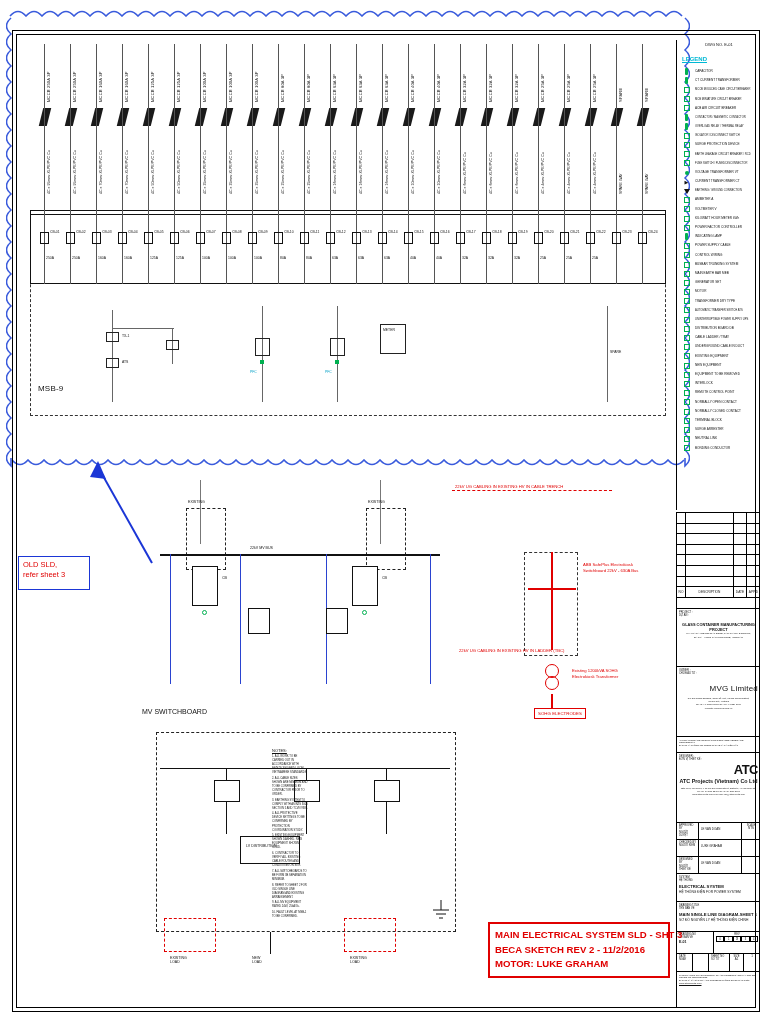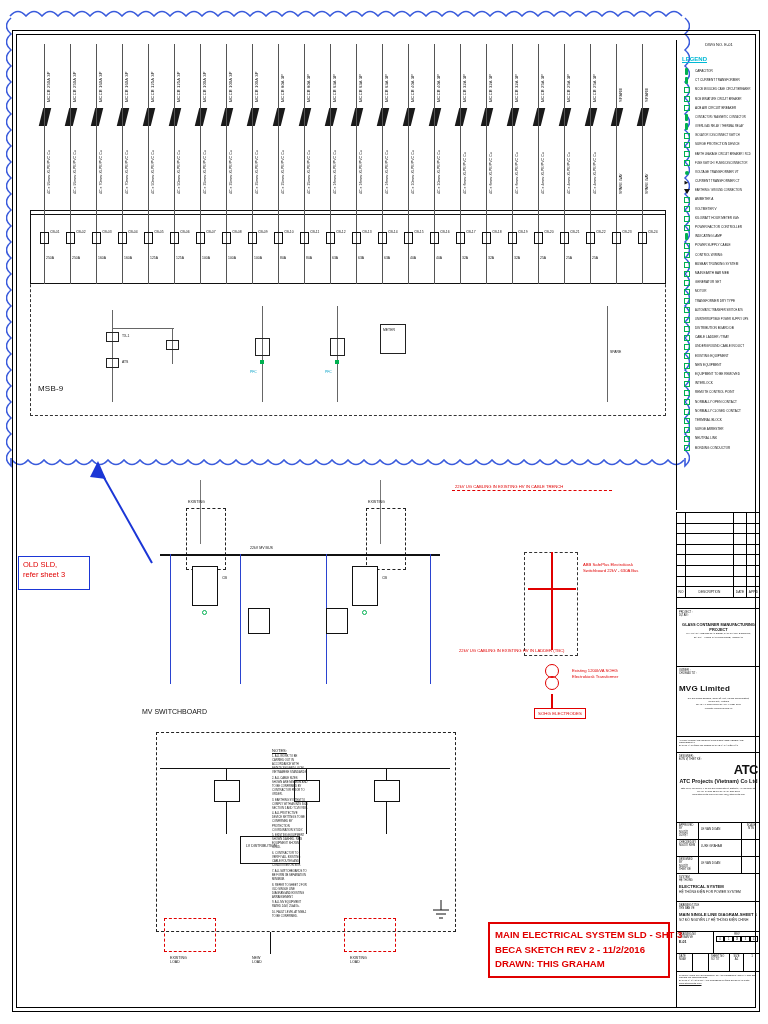--- a/index.html
+++ b/index.html
@@ -276,22 +276,22 @@
     width: 84px; height: 400px;
     border-left: 0.8px solid #000;
     border-top: 0.8px solid #000;
   }
   .tb-sec { border-bottom: 0.8px solid #000; padding: 1.5px 2px; }
   .tb-lbl { font-size: 2.6px; color: #111; line-height: 1.3; }
   .tb-val { font-size: 3.6px; color: #111; font-weight: bold; line-height: 1.3; }
   .tb-val-sm { font-size: 2.9px; color: #111; line-height: 1.35; }
   .tb-center { text-align: center; }
   .tb-company {
-    font-size: 8px; font-weight: bold; color: #111;
-    text-align: left; letter-spacing: .2px;
+    font-size: 8px; font-weight: normal; color: #111;
+    text-align: right; letter-spacing: .2px;
   }
   .tb-atc {
     font-size: 13px; font-weight: bold; color: #111;
     text-align: right; letter-spacing: -0.5px; line-height: 1;
   }
   .tb-atc-name { font-size: 5.4px; font-weight: bold; color: #111; text-align: center; }
   .tb-grid { display: flex; }
   .tb-grid > div { border-right: 0.7px solid #000; padding: 1px 2px; }
   .tb-grid > div:last-child { border-right: none; }
 
@@ -1227,16 +1227,16 @@
     <div class="tb-sec" style="border-bottom:none;height:22px;">
       <div class="tb-lbl" style="font-size:2.2px;">THIS DRAWING IS THE PROPERTY OF ATC PROJECTS AND MAY NOT BE COPIED OR REPRODUCED</div>
       <div class="tb-lbl" style="font-size:2.2px;">BẢN VẼ LÀ TÀI SẢN CỦA ATC PROJECTS KHÔNG ĐƯỢC SAO CHÉP</div>
       <div class="tb-lbl" style="font-size:2.4px;text-decoration:underline;">www.atcprojects.com</div>
     </div>
   </div>
 
   <div class="stamp">
     <div class="stamp-line">MAIN ELECTRICAL SYSTEM SLD - SHT 3</div>
     <div class="stamp-line">BECA SKETCH REV 2 - 11/2/2016</div>
-    <div class="stamp-line">DRAWN: THIS GRAHAM</div>
+    <div class="stamp-line">MOTOR: LUKE GRAHAM</div>
   </div>
 
 </div>
 
 </body></html>

